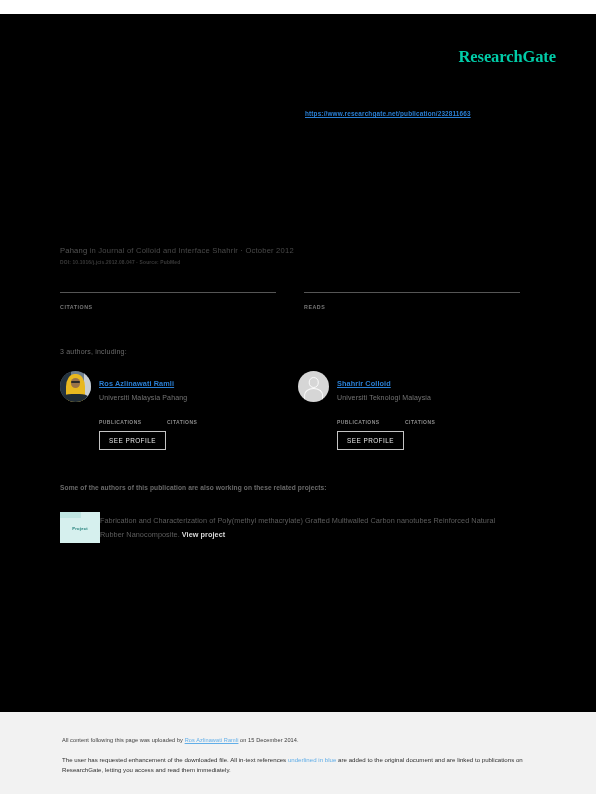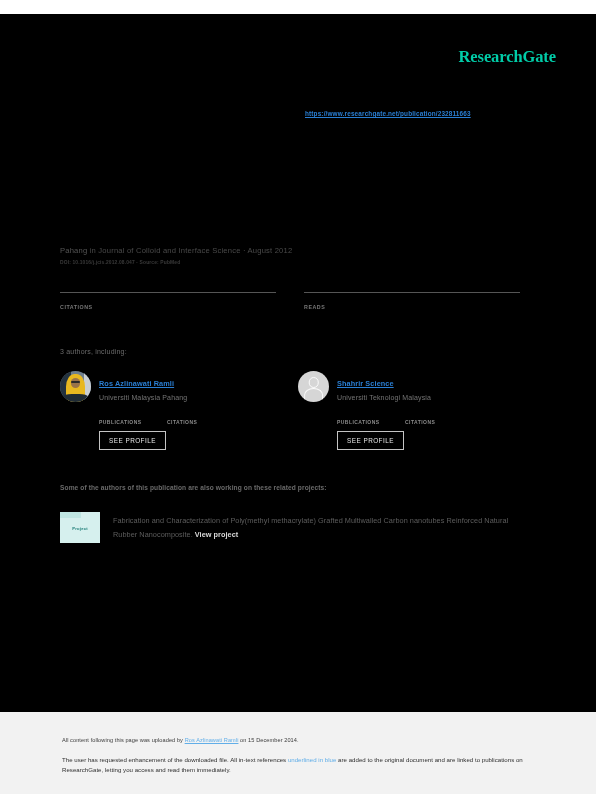--- a/index.html
+++ b/index.html
@@ -240,21 +240,20 @@
     color: #6a6a6a;
     letter-spacing: 0.1px;
   }
 
   .project-row {
     position: absolute;
     left: 60px;
     top: 498px;
     width: 460px;
     display: flex;
-    gap: 13px;
   }
   .proj-thumb {
     width: 40px;
     height: 31px;
     min-width: 40px;
     position: relative;
     background: #d6f0ee;
   }
   .proj-thumb .tab {
     position: absolute; left: 0; top: 0;
@@ -327,23 +326,23 @@
   <div class="page-body">
 
     <div class="rg-logo">ResearchGate</div>
 
     <a class="rg-url" href="#">https://www.researchgate.net/publication/232811663</a>
 
     <div class="meta-block">
       <div class="meta-line">
         <span class="lbl">Pahang</span>
         <span class="ital">in</span>
-        <span>Journal of Colloid and Interface Science</span>
+        <span>Journal of Colloid and Interface Shahrir</span>
         <span>·</span>
-        <span>August 2012</span>
+        <span>October 2012</span>
       </div>
       <div class="meta-doi">DOI: 10.1016/j.jcis.2012.08.047 · Source: PubMed</div>
     </div>
 
     <div class="stats">
       <div class="stat-col">
         <div class="stat-rule"></div>
         <div class="stat-num"></div>
         <div class="stat-label">CITATIONS</div>
       </div>
@@ -372,21 +371,21 @@
           <div class="author-affil">Universiti Malaysia Pahang</div>
         </div>
       </div>
 
       <div class="author">
         <div class="avatar generic">
           <div class="head"></div>
             <div class="shoulders"></div>
         </div>
         <div class="author-info">
-          <a class="author-name" href="#">Shahrir Science</a>
+          <a class="author-name" href="#">Shahrir Colloid</a>
           <div class="author-affil">Universiti Teknologi Malaysia</div>
         </div>
       </div>
 
     </div>
 
     <div class="author-stats a1">
       <div class="astat">
         <div class="astat-num"></div>
         <div class="astat-label">PUBLICATIONS</div>

